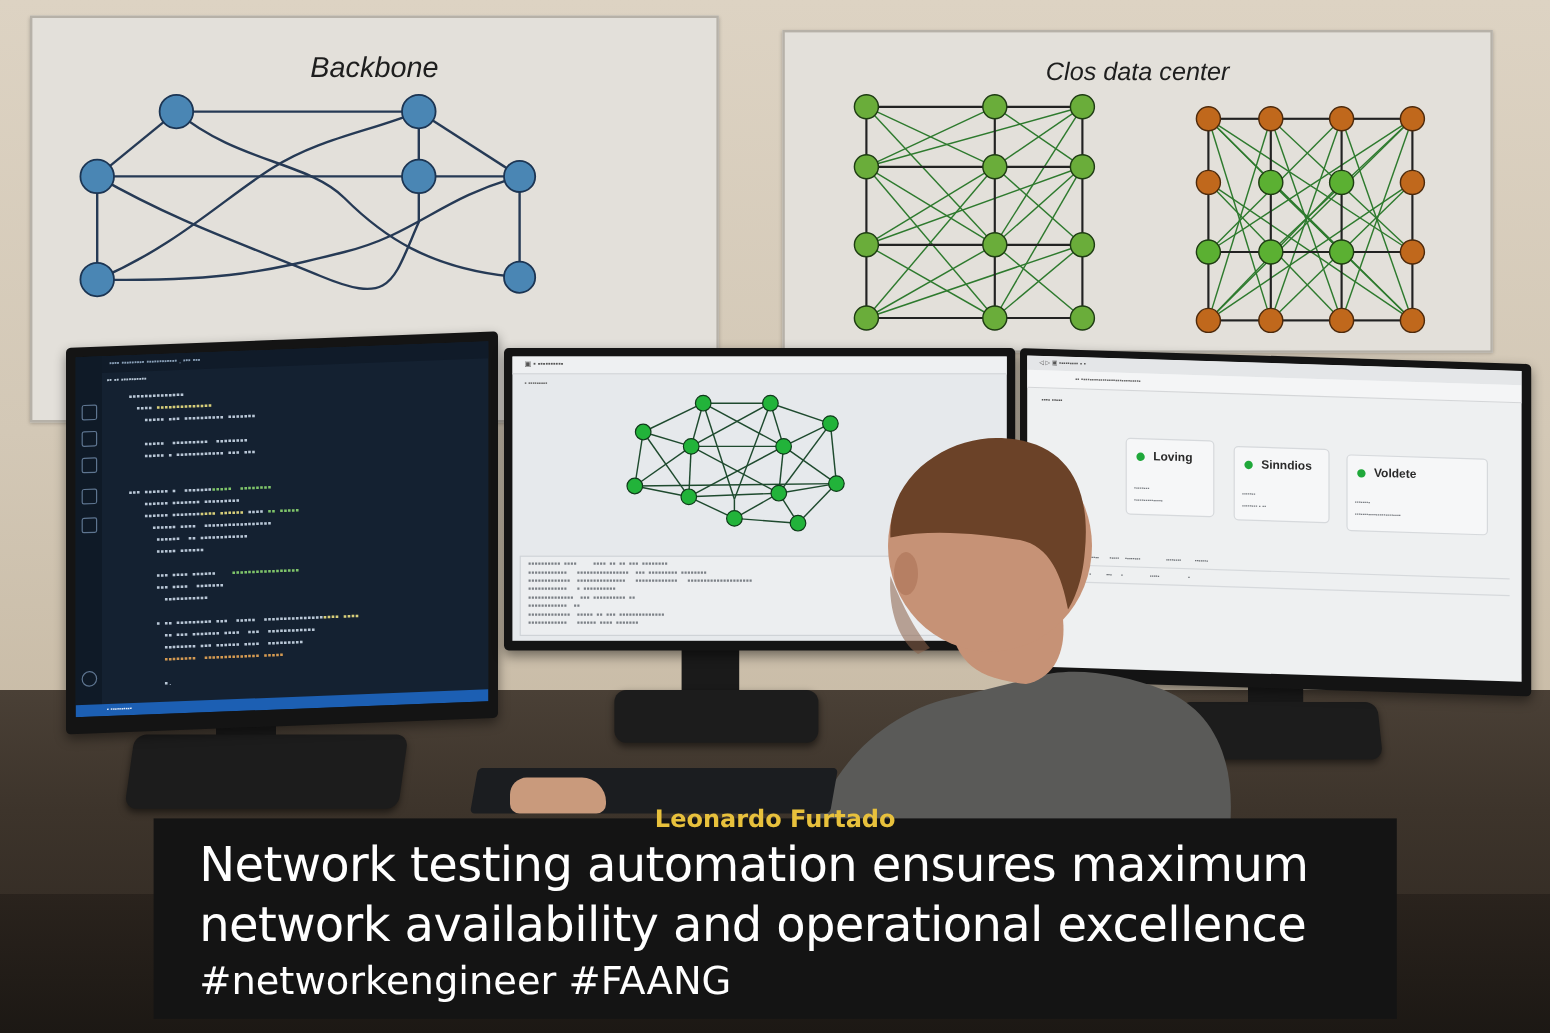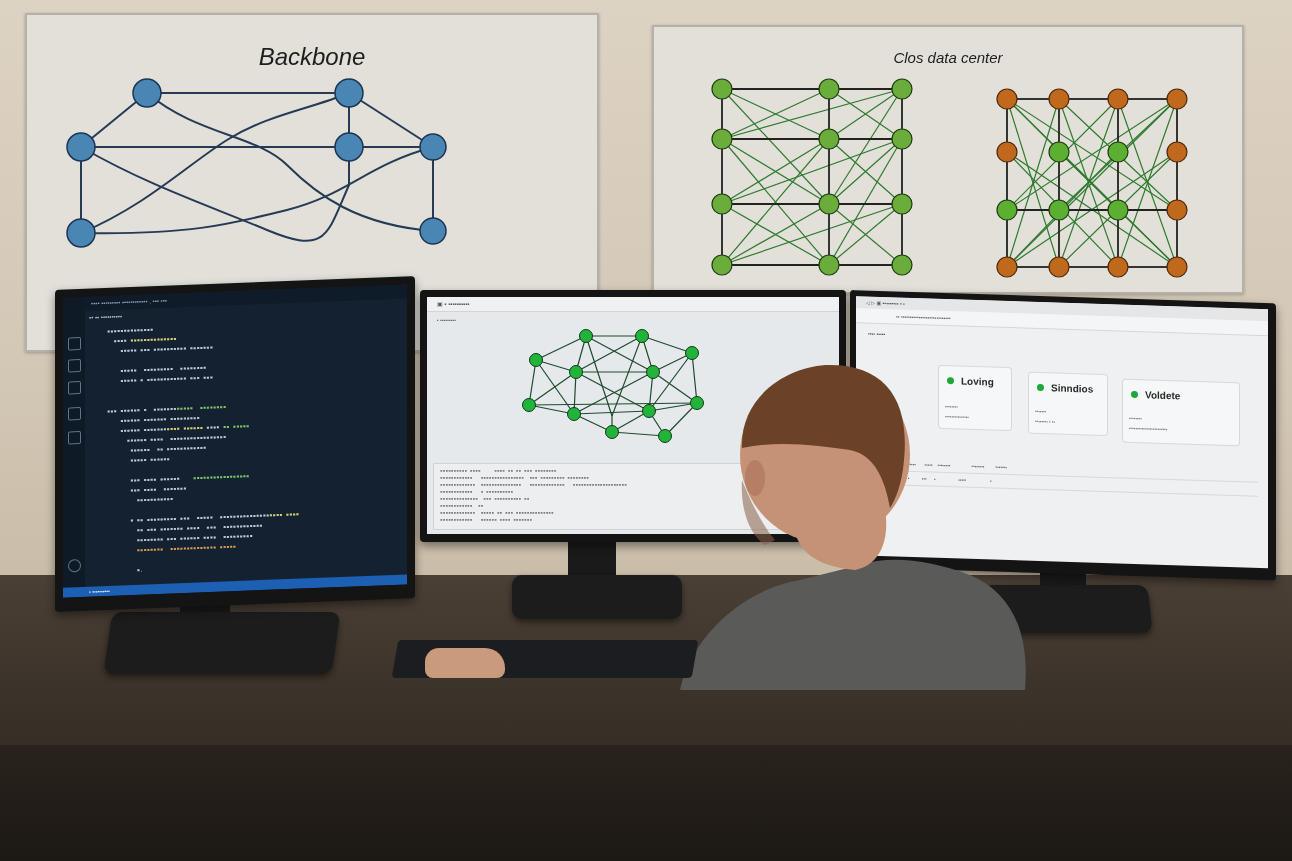--- a/index.html
+++ b/index.html
@@ -101,21 +101,21 @@
         <circle cx="54" cy="132" r="14"></circle>
         <circle cx="322" cy="132" r="14"></circle>
         <circle cx="406" cy="132" r="13"></circle>
         <circle cx="54" cy="218" r="14"></circle>
         <circle cx="406" cy="216" r="13"></circle>
       </g>
     </svg>
   </div>
 
   <div class="poster" style="left:652px; top:25px; width:588px; height:265px;">
-    <div class="poster-title" style="top:22px; font-size:15px;">Clos data center</div>
+    <div class="poster-title" style="top:22px; font-size:21px;">Clos data center</div>
     <svg width="588" height="265">
       <g stroke="#2e7a2e" stroke-width="1.2">
 
         <line x1="68" y1="62" x2="175" y2="112"></line>
           <line x1="68" y1="62" x2="175" y2="177"></line>
         <line x1="68" y1="112" x2="175" y2="62"></line>
           <line x1="68" y1="112" x2="248" y2="62"></line>
         <line x1="68" y1="112" x2="175" y2="177"></line>
           <line x1="68" y1="112" x2="175" y2="238"></line>
         <line x1="68" y1="177" x2="175" y2="112"></line>
@@ -359,13 +359,21 @@
     <path d="M110 150 C115 190,130 205,175 210 C200 205,210 180,205 150 Z" fill="#c69276"></path>
     <ellipse cx="145" cy="95" rx="85" ry="88" fill="#c69276"></ellipse>
     <path d="M62 88 C60 35,110 5,150 5 C205 5,230 40,224 100 C222 125,215 140,210 148 C205 120,195 95,170 90 C140 86,100 80,62 88 Z" fill="#6b4228"></path>
     <ellipse cx="75" cy="118" rx="10" ry="18" fill="#b67f63"></ellipse>
     <path d="M62 120 C60 150,70 175,85 185 L95 180 C82 165,70 140,62 120Z" fill="#8b6048" opacity=".55"></path>
   </svg>
 
   <div style="position:absolute; left:395px; top:640px; width:300px; height:38px; background:#1b1d20; border-radius:4px; transform:skewX(-10deg);"></div>
   <div style="position:absolute; left:425px; top:648px; width:80px; height:30px; background:#c99a7c; border-radius:14px 20px 8px 8px;"></div>
 
+  <div class="caption">
+    <div class="caption-author">Leonardo Furtado</div>
+    <div class="caption-headline">
+      <div>Network testing automation ensures maximum</div>
+      <div>network availability and operational excellence</div>
+    </div>
+    <div class="caption-tags">#networkengineer #FAANG</div>
+  </div>
 </div>
 
 </body></html>

